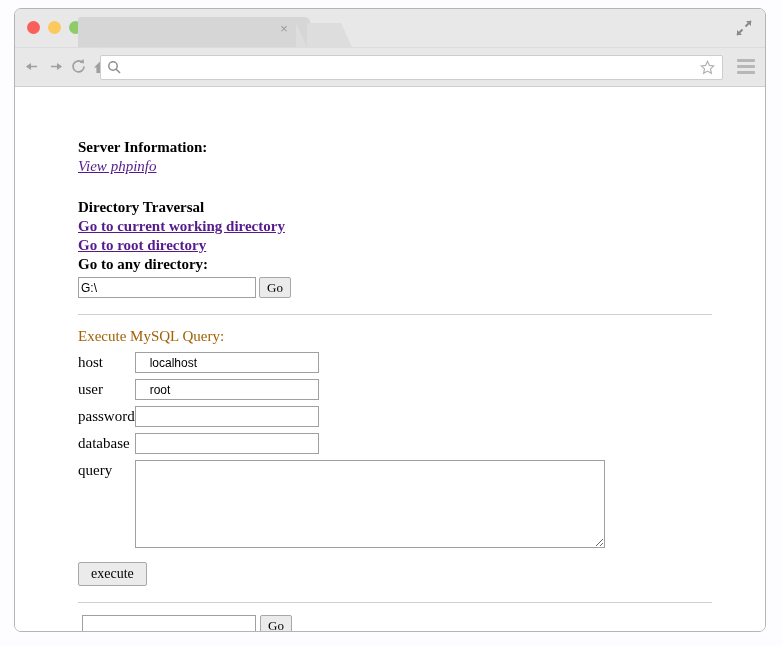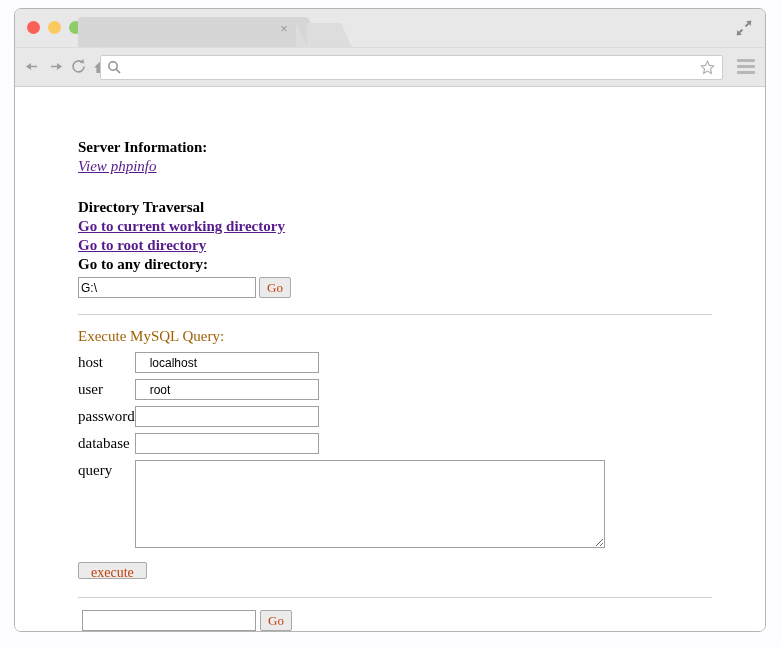--- a/index.html
+++ b/index.html
@@ -260,21 +260,21 @@
     background: #fff;
     padding: 1px 2px;
     height: 17px;
     box-sizing: content-box;
     outline: none;
   }
   input.dir-input { width: 172px; }
   button.btn {
     font-family: "Liberation Serif", serif;
     font-size: 13px;
-    color: #c2410c;
+    color: #000000;
     background: #ebebeb;
     border: 1px solid #a8a8a8;
     border-radius: 2px;
     padding: 1px 7px;
     height: 21px;
     cursor: pointer;
     line-height: 16px;
   }
 
   hr.rule {
@@ -315,21 +315,21 @@
     font-size: 12px;
     resize: both;
     outline: none;
     box-sizing: border-box;
   }
   .execute-row { margin-top: 4px; }
   button.execute-btn {
     font-family: "Liberation Serif", serif;
     font-size: 14px;
     padding: 2px 12px;
-    height: 17px;
+    height: 24px;
   }
 
   .shell-row {
     display: flex;
     align-items: center;
     gap: 4px;
     margin-top: 2px;
   }
   .shell-label {
     font-family: "Liberation Mono", monospace;

